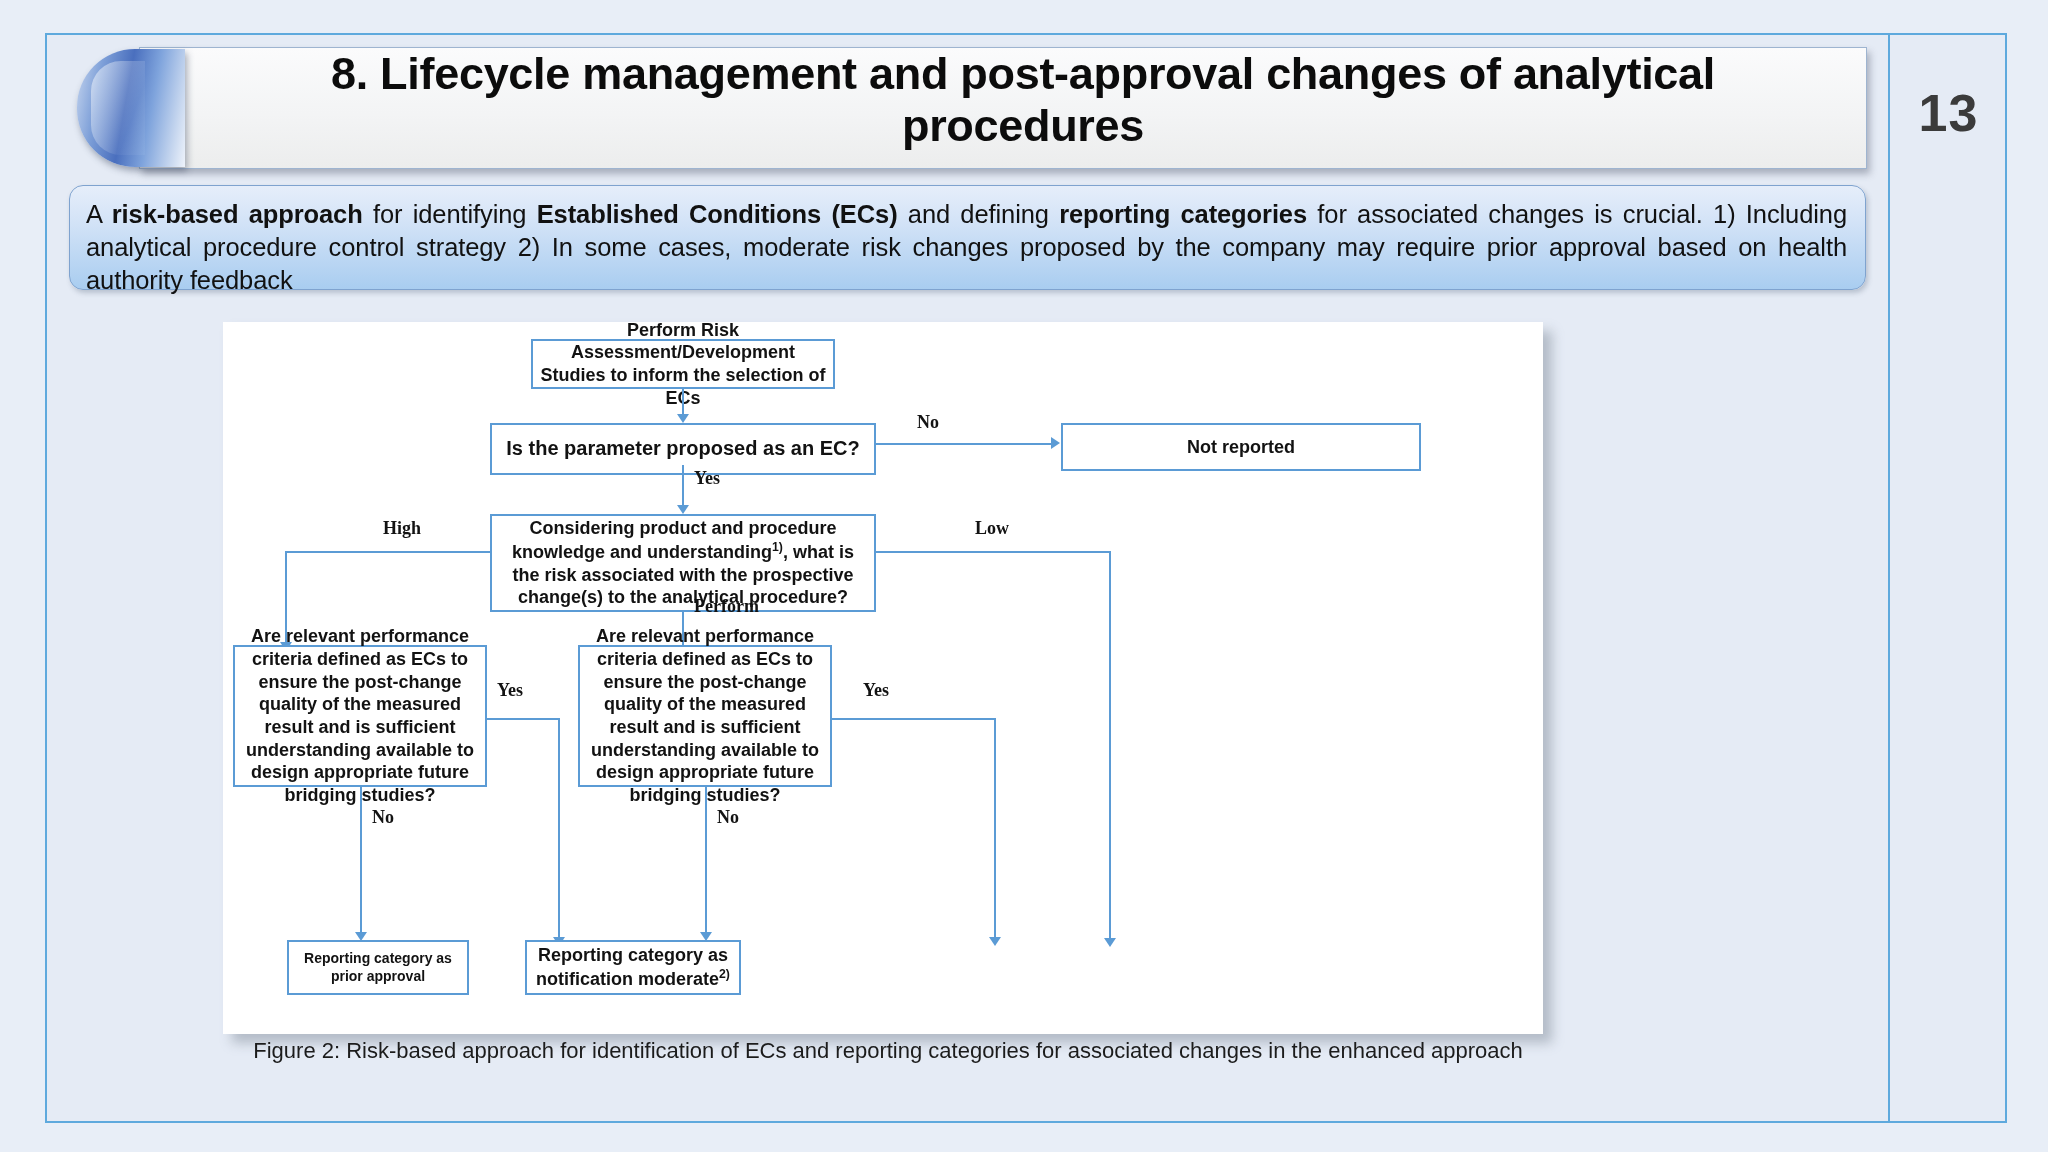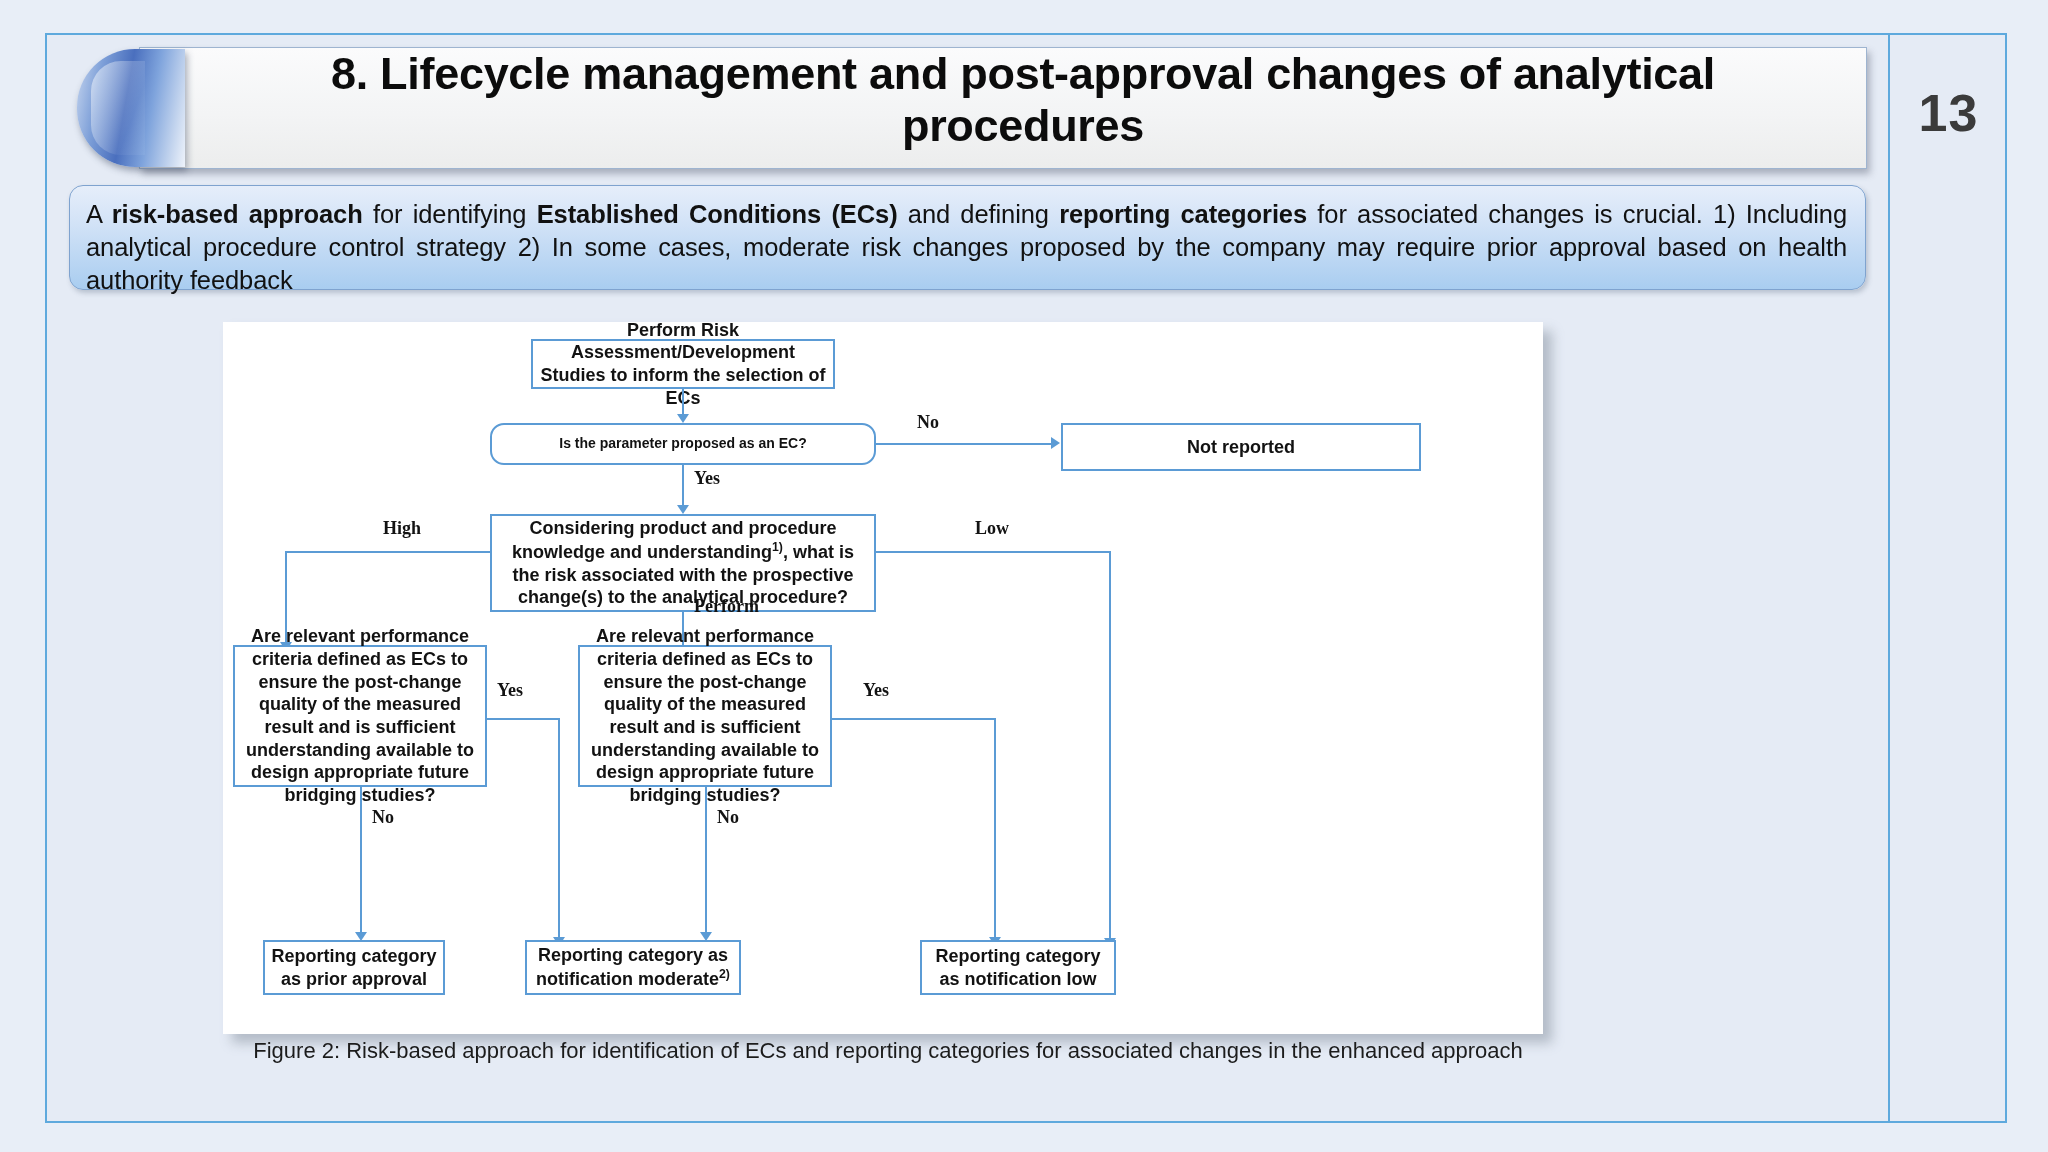--- a/index.html
+++ b/index.html
@@ -187,21 +187,21 @@
 
   <div id="figure-wrap">
     <div id="figure-canvas">
 
       <div class="fbox" style="left:308px; top:17px; width:304px; height:50px; font-size:18px;">
         <span>Perform Risk Assessment/Development Studies to inform the selection of ECs</span>
       </div>
       <div class="line-v" style="left:459px; top:67px; height:27px;"></div>
       <div class="arrow-down" style="left:454px; top:92px;"></div>
 
-      <div class="fbox" style="left:267px; top:101px; width:386px; height:42px; font-size:14px;border-radius:14px;">
+      <div class="fbox" style="left:267px; top:101px; width:386px; height:52px; font-size:20px;">
         <span>Is the parameter proposed as an EC?</span>
       </div>
 
       <div class="line-h" style="left:653px; top:121px; width:175px;"></div>
       <div class="arrow-right" style="left:828px; top:115px;"></div>
       <div class="flabel" style="left:694px; top:90px;">No</div>
       <div class="fbox" style="left:838px; top:101px; width:360px; height:48px; font-size:18px;">
         <span>Not reported</span>
       </div>
 
@@ -248,31 +248,28 @@
 
       <div class="line-h" style="left:609px; top:396px; width:164px;"></div>
       <div class="line-v" style="left:771px; top:396px; height:222px;"></div>
       <div class="arrow-down" style="left:766px; top:615px;"></div>
       <div class="flabel" style="left:640px; top:358px;">Yes</div>
 
       <div class="line-v" style="left:482px; top:465px; height:148px;"></div>
       <div class="arrow-down" style="left:477px; top:610px;"></div>
       <div class="flabel" style="left:494px; top:485px;">No</div>
 
-      <div class="fbox" style="left:40px; top:618px; width:182px; height:55px; font-size:18px;">
+      <div class="fbox" style="left:64px; top:618px; width:182px; height:55px; font-size:14px;">
         <span>Reporting category as prior approval</span>
       </div>
 
       <div class="fbox" style="left:302px; top:618px; width:216px; height:55px; font-size:18px;">
         <span>
           <span>Reporting category as notification moderate</span><sup>2)</sup>
         </span>
       </div>
 
-      <div class="fbox" style="left:697px; top:618px; width:196px; height:55px; font-size:18px;">
-        <span>Reporting category as notification low</span>
-      </div>
 
     </div>
     <div id="figure-caption">Figure 2: Risk-based approach for identification of ECs and reporting categories for associated changes in the enhanced approach</div>
   </div>
 
 </div>
 
 </body></html>

